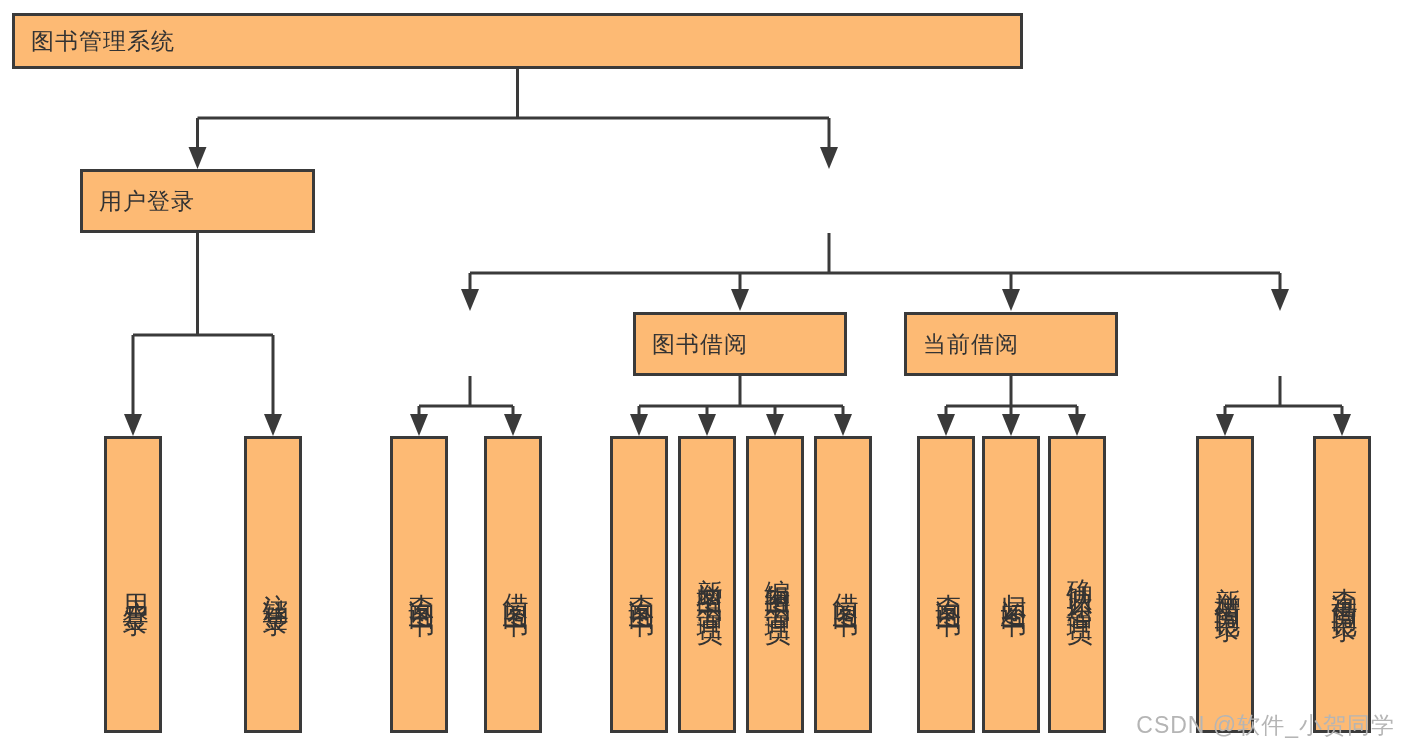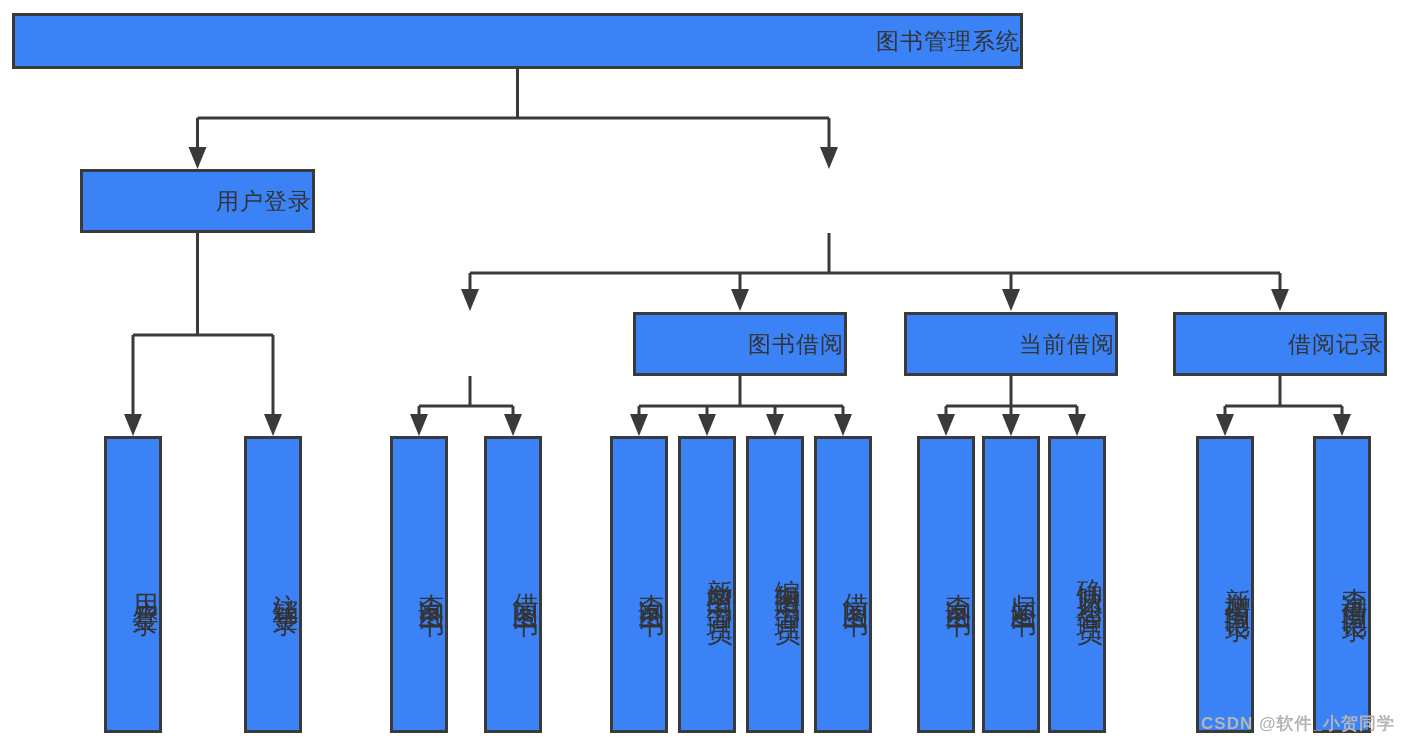--- a/index.html
+++ b/index.html
@@ -22,51 +22,51 @@
 
   .connectors {
     position: absolute;
     left: 0; top: 0;
     width: 1405px; height: 747px;
     color: var(--line);
   }
 
   .box {
     position: absolute;
-    background: #3b82f6;
+    background: #fdba74;
     border: 3px solid var(--line);
     display: flex;
     align-items: center;
-    justify-content: flex-end;
+    justify-content: flex-start;
     color: var(--text);
+    padding-left: 16px;
   }
   .box.h span {
     font-size: 23px;
     letter-spacing: 1px;
     white-space: nowrap;
   }
   .box.v span {
     writing-mode: vertical-rl;
     text-orientation: mixed;
     font-size: 26px;
     letter-spacing: 6px;
     line-height: 1;
     white-space: nowrap;
   }
 
   .watermark {
     position: absolute;
     right: 10px;
-    bottom: 12px;
-    font-size: 17px;
+    bottom: 6px;
+    font-size: 23px;
     color: var(--watermark);
     letter-spacing: 1px;
     white-space: nowrap;
     pointer-events: none;
-    font-weight: bold;
   }
 </style>
 </head>
 <body>
 
 <div class="canvas">
 
   <svg class="connectors" width="1405" height="747" viewBox="0 0 1405 747" aria-hidden="true">
     <g fill="none" stroke="currentColor" stroke-width="3">
       <path d="M517.5 69 V118 M197.5 118 H829 M197.5 118 V149 M829 118 V149"></path>
@@ -107,23 +107,20 @@
   <div class="box h" style="left:80px; top:169px; width:235px; height:64px;">
     <span>用户登录</span>
   </div>
 
   <div class="box h" style="left:904px; top:312px; width:214px; height:64px;">
     <span>当前借阅</span>
   </div>
   <div class="box h" style="left:633px; top:312px; width:214px; height:64px;">
     <span>图书借阅</span>
   </div>
-  <div class="box h" style="left:1173px; top:312px; width:214px; height:64px;">
-    <span>借阅记录</span>
-  </div>
 
   <div class="box v" style="left:104px; top:436px; width:58px; height:297px;">
     <span>用户登录</span>
   </div>
   <div class="box v" style="left:244px; top:436px; width:58px; height:297px;">
     <span>注销登录</span>
   </div>
 
   <div class="box v" style="left:390px; top:436px; width:58px; height:297px;">
     <span>查询图书</span>

